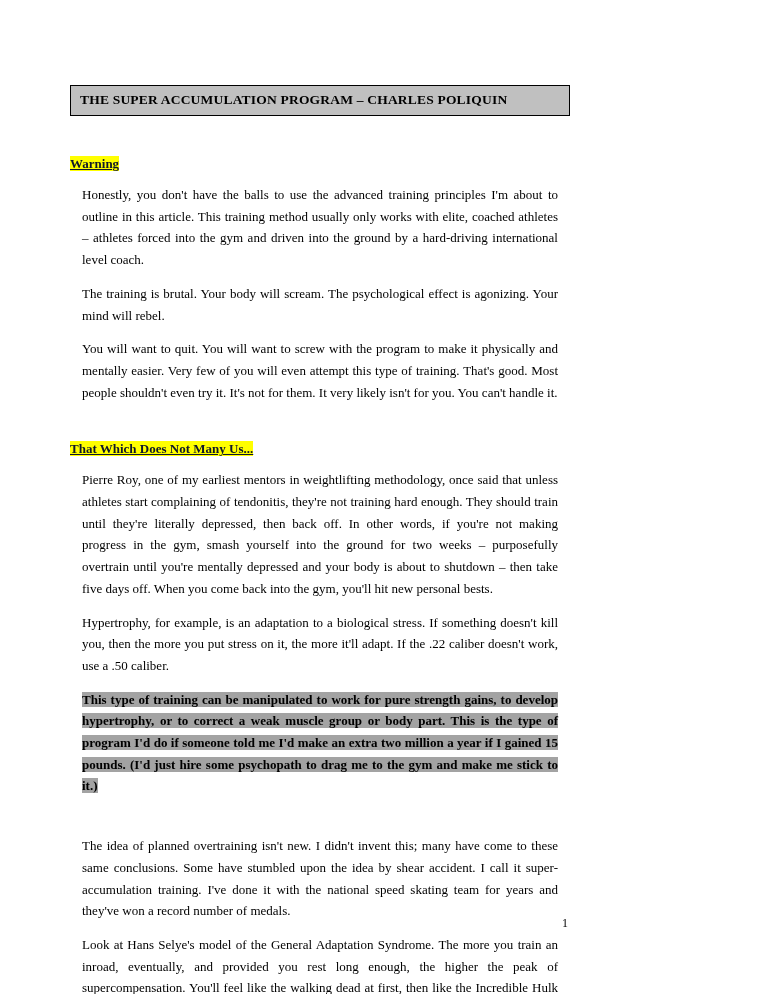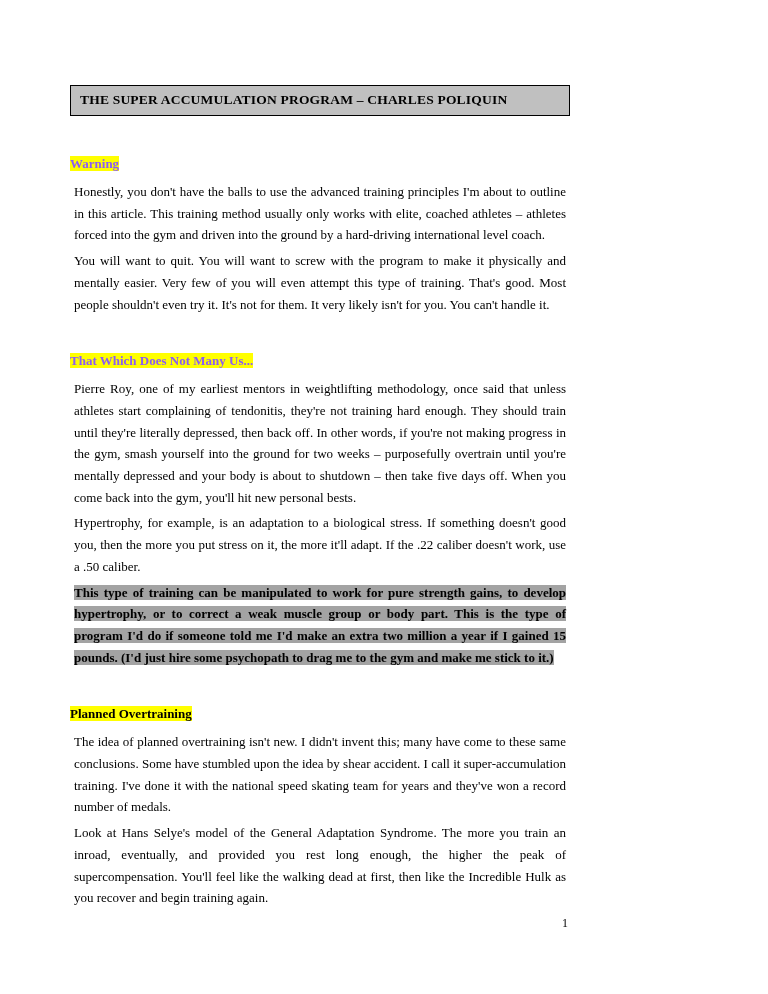--- a/index.html
+++ b/index.html
@@ -38,27 +38,28 @@
   }
   .heading {
     font-size: 13px;
     font-weight: bold;
     margin: 0 0 9px 0;
   }
   .heading .hl {
     background: #ffff00;
   }
   .heading.red .hl {
-    color: #8b5cf6;
+    color: #0f172a;
+    text-decoration: underline;
   }
   p.body {
     font-size: 13px;
     line-height: 21.7px;
     text-align: justify;
-    margin: 4px;
+    margin: 12px;
   }
   p.body .hl-bold {
     background: #a3a3a3;
     font-weight: bold;
   }
   .page-number {
     position: absolute;
     right: 72px;
     top: 916px;
     font-size: 12px;
@@ -69,31 +70,31 @@
 
 <div class="page">
 
   <div class="title-box">
     <span>THE SUPER ACCUMULATION PROGRAM – CHARLES POLIQUIN</span>
   </div>
 
   <div class="section first">
     <h2 class="heading red"><span class="hl">Warning</span></h2>
     <p class="body">Honestly, you don't have the balls to use the advanced training principles I'm about to outline in this article. This training method usually only works with elite, coached athletes – athletes forced into the gym and driven into the ground by a hard-driving international level coach.</p>
+    <p class="body">The training is brutal. Your body will scream. The psychological effect is agonizing. Your mind will rebel.</p>
     <p class="body">You will want to quit. You will want to screw with the program to make it physically and mentally easier. Very few of you will even attempt this type of training. That's good. Most people shouldn't even try it. It's not for them. It very likely isn't for you. You can't handle it.</p>
   </div>
 
   <div class="section">
     <h2 class="heading red"><span class="hl">That Which Does Not Many Us...</span></h2>
     <p class="body">Pierre Roy, one of my earliest mentors in weightlifting methodology, once said that unless athletes start complaining of tendonitis, they're not training hard enough. They should train until they're literally depressed, then back off.  In other words, if you're not making progress in the gym, smash yourself into the ground for two weeks – purposefully overtrain until you're mentally depressed and your body is about to shutdown – then take five days off. When you come back into the gym, you'll hit new personal bests.</p>
-    <p class="body">Hypertrophy, for example, is an adaptation to a biological stress. If something doesn't good you, then the more you put stress on it, the more it'll adapt. If the .22 caliber doesn't work, use a .50 caliber.</p>
+    <p class="body">Hypertrophy, for example, is an adaptation to a biological stress. If something doesn't kill you, then the more you put stress on it, the more it'll adapt. If the .22 caliber doesn't work, use a .50 caliber.</p>
     <p class="body"><span class="hl-bold">This type of training can be manipulated to work for pure strength gains, to develop hypertrophy, or to correct a weak muscle group or body part. This is the type of program I'd do if someone told me I'd make an extra two million a year if I gained 15 pounds. (I'd just hire some psychopath to drag me to the gym and make me stick to it.)</span></p>
   </div>
 
   <div class="section">
-    <h2 class="heading"><span class="hl">Planned Overtraining</span></h2>
     <p class="body">The idea of planned overtraining isn't new. I didn't invent this; many have come to these same conclusions. Some have stumbled upon the idea by shear accident.  I call it super-accumulation training. I've done it with the national speed skating team for years and they've won a record number of medals.</p>
     <p class="body">Look at Hans Selye's model of the General Adaptation Syndrome. The more you train an inroad, eventually, and provided you rest long enough, the higher the peak of supercompensation. You'll feel like the walking dead at first, then like the Incredible Hulk as you recover and begin training again.</p>
   </div>
 
   <div class="page-number">1</div>
 
 </div>
 
 </body></html>

